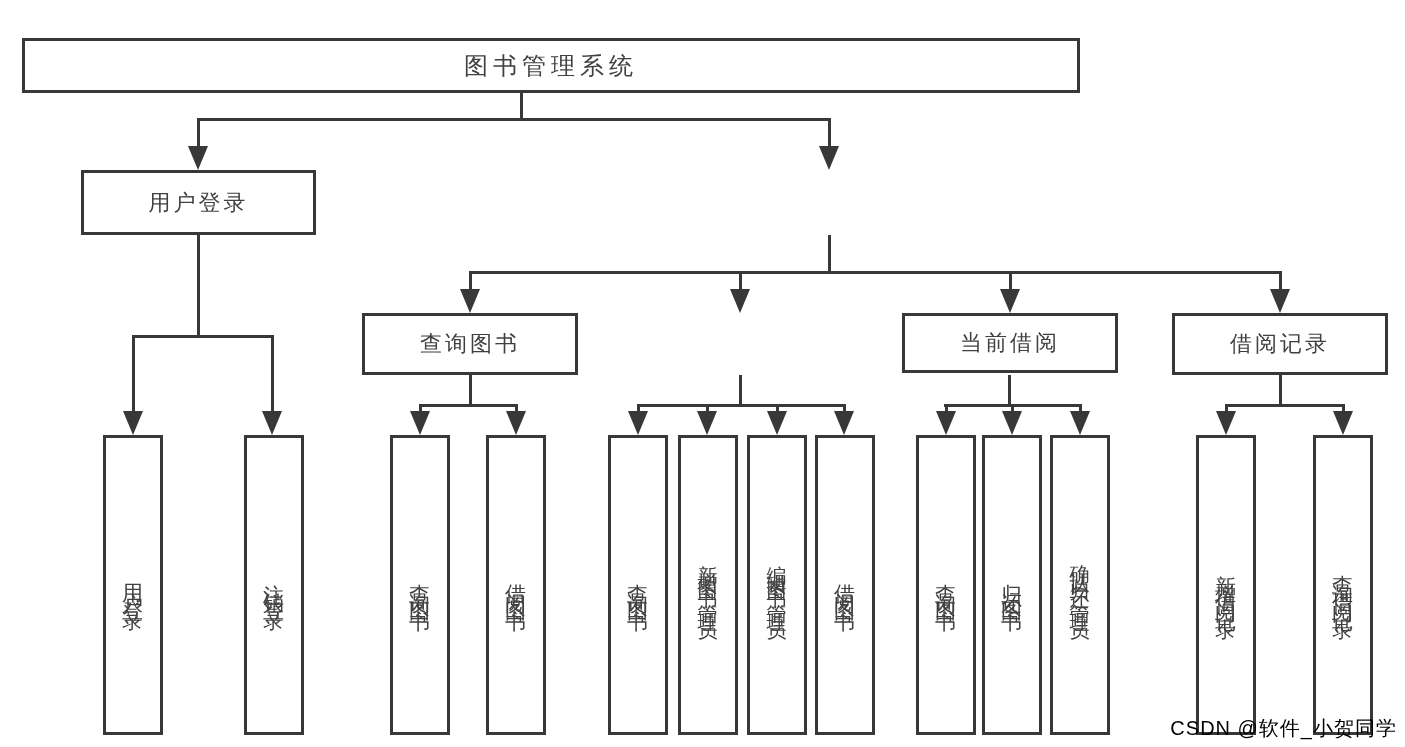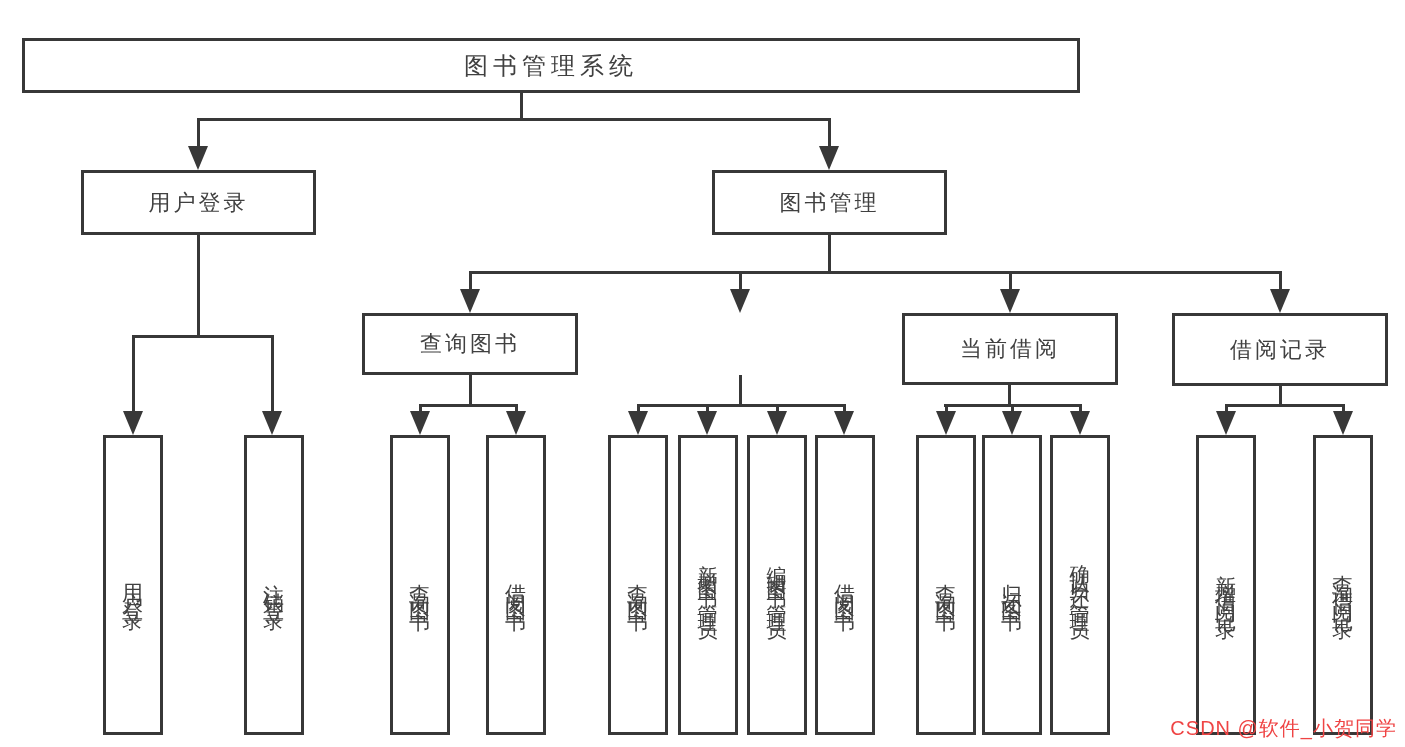--- a/index.html
+++ b/index.html
@@ -44,64 +44,63 @@
     border-left: 10px solid transparent;
     border-right: 10px solid transparent;
     border-top: 24px solid #383838;
     z-index: 3;
   }
   .watermark {
     position: absolute;
     right: 8px;
     bottom: 5px;
     font-size: 20px;
-    color: #ef4444;
+    color: #000000;
     letter-spacing: 1px;
     z-index: 4;
     white-space: nowrap;
   }
 </style>
 </head>
 <body>
 
 <div id="stage">
 
   <div class="box rootbox" style="left:22px; top:14px; width:1058px; height:55px;margin-top:24px;">图书管理系统</div>
 
   <div class="line" style="left:520px; top:69px; width:3px; height:51px;"></div>
   <div class="line" style="left:197px; top:118px; width:634px; height:3px;"></div>
   <div class="line" style="left:197px; top:118px; width:3px; height:32px;"></div>
   <div class="arrow" style="left:188px; top:146px;"></div>
   <div class="line" style="left:828px; top:118px; width:3px; height:32px;"></div>
   <div class="arrow" style="left:819px; top:146px;"></div>
 
   <div class="box hbox" style="left:81px; top:170px; width:235px; height:65px;">用户登录</div>
-  <div class="box hbox" style="left:712px; top:170px; width:235px; height:65px;">图书管理</div>
 
   <div class="line" style="left:197px; top:235px; width:3px; height:100px;"></div>
   <div class="line" style="left:132px; top:335px; width:142px; height:3px;"></div>
   <div class="line" style="left:132px; top:335px; width:3px; height:78px;"></div>
   <div class="arrow" style="left:123px; top:411px;"></div>
   <div class="line" style="left:271px; top:335px; width:3px; height:78px;"></div>
   <div class="arrow" style="left:262px; top:411px;"></div>
 
   <div class="line" style="left:828px; top:235px; width:3px; height:38px;"></div>
   <div class="line" style="left:469px; top:271px; width:813px; height:3px;"></div>
   <div class="line" style="left:469px; top:271px; width:3px; height:20px;"></div>
   <div class="arrow" style="left:460px; top:289px;"></div>
   <div class="line" style="left:739px; top:271px; width:3px; height:20px;"></div>
   <div class="arrow" style="left:730px; top:289px;"></div>
   <div class="line" style="left:1009px; top:271px; width:3px; height:20px;"></div>
   <div class="arrow" style="left:1000px; top:289px;"></div>
   <div class="line" style="left:1279px; top:271px; width:3px; height:20px;"></div>
   <div class="arrow" style="left:1270px; top:289px;"></div>
 
   <div class="box hbox" style="left:362px; top:313px; width:216px; height:62px;">查询图书</div>
-  <div class="box hbox" style="left:902px; top:313px; width:216px; height:72px;">当前借阅</div>
-  <div class="box hbox" style="left:1172px; top:313px; width:216px; height:73px;">借阅记录</div>
+  <div class="box hbox" style="left:902px; top:313px; width:216px; height:60px;">当前借阅</div>
+  <div class="box hbox" style="left:1172px; top:313px; width:216px; height:62px;">借阅记录</div>
 
   <div class="line" style="left:469px; top:375px; width:3px; height:31px;"></div>
   <div class="line" style="left:419px; top:404px; width:99px; height:3px;"></div>
   <div class="line" style="left:419px; top:404px; width:3px; height:12px;"></div>
   <div class="arrow" style="left:410px; top:411px;"></div>
   <div class="line" style="left:515px; top:404px; width:3px; height:12px;"></div>
   <div class="arrow" style="left:506px; top:411px;"></div>
 
   <div class="line" style="left:739px; top:375px; width:3px; height:31px;"></div>
   <div class="line" style="left:637px; top:404px; width:209px; height:3px;"></div>

